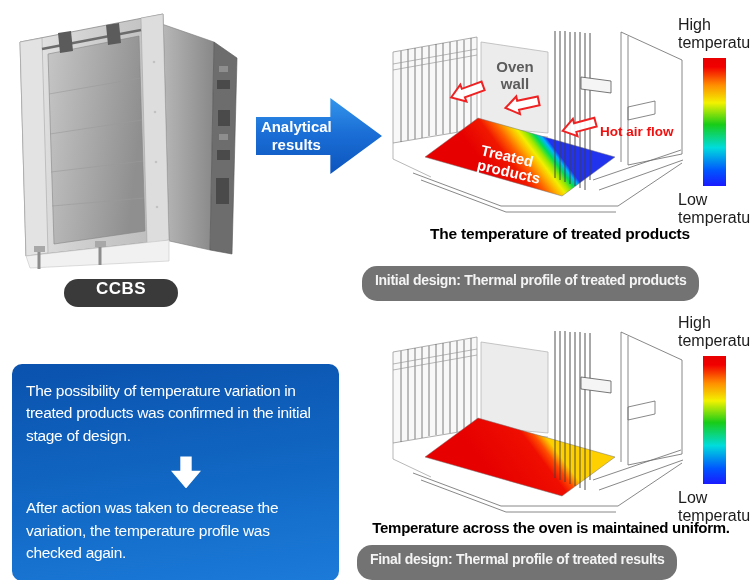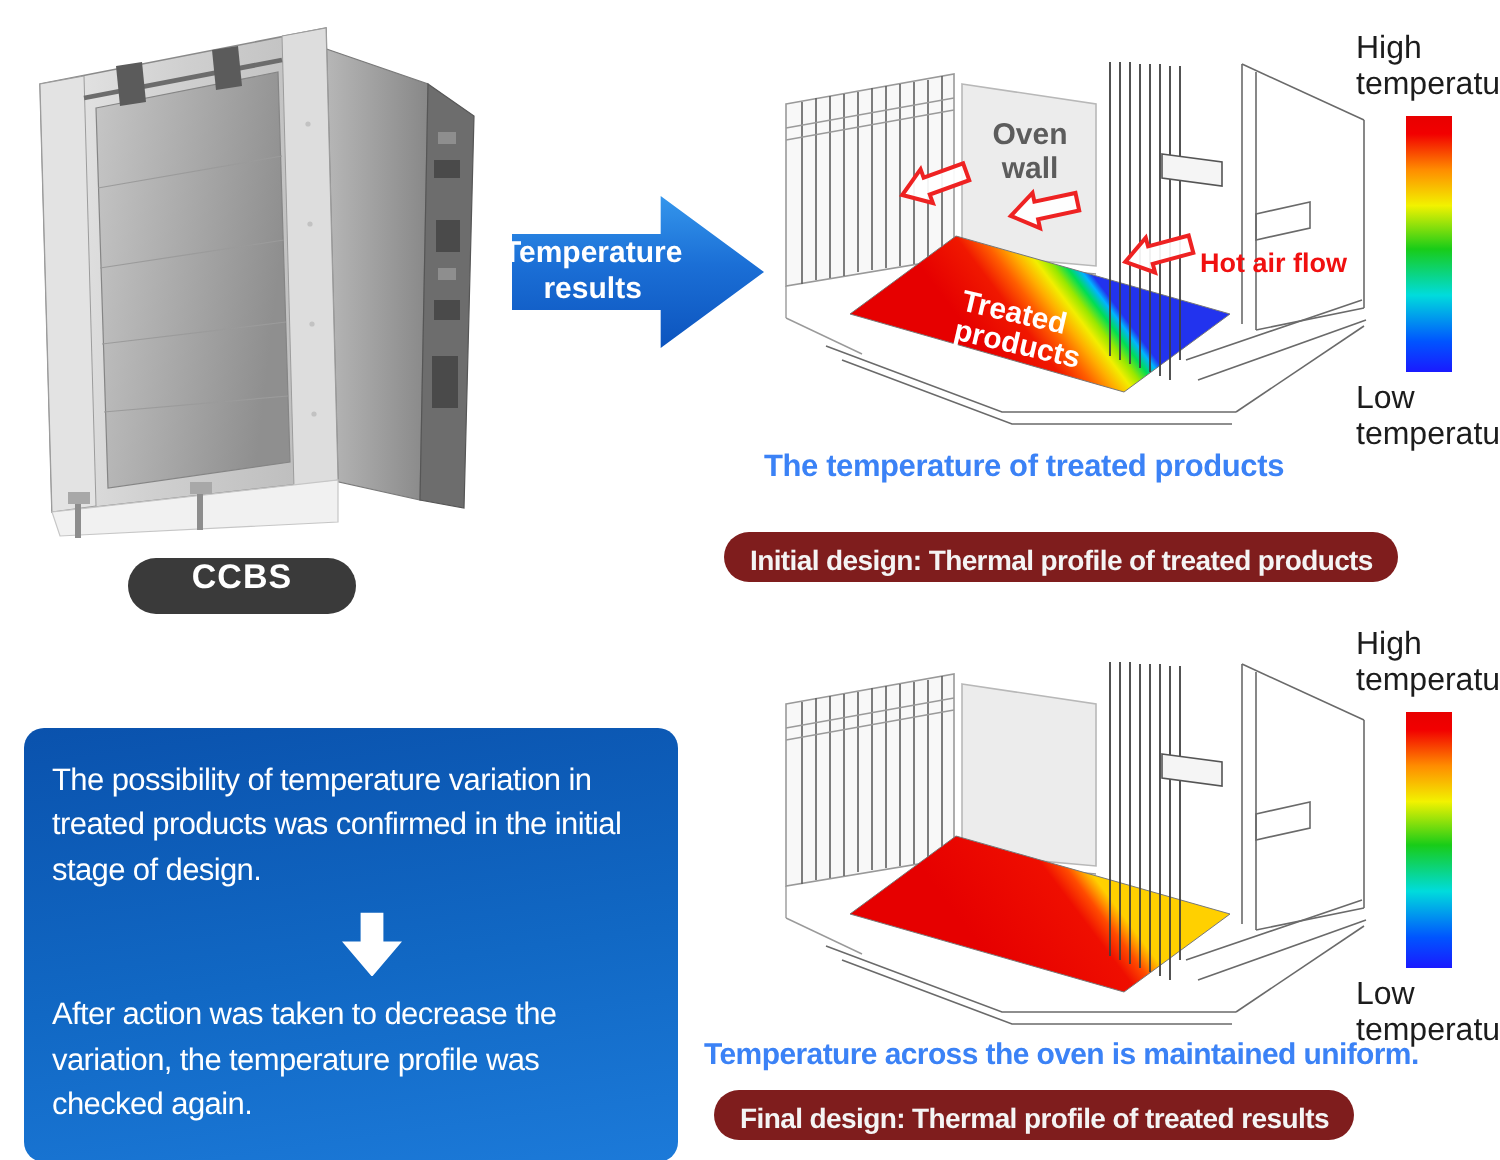--- a/index.html
+++ b/index.html
@@ -21,27 +21,27 @@
     align-items:center;justify-content:center;text-align:center;color:#fff;
     font-size:15px;font-weight:bold;line-height:1.18;}
 
   
   .cbar{width:72px;text-align:left;font-size:16px;color:#1c1c1c;line-height:1.15;}
   .cbar .bar{width:23px;height:128px;margin:5px auto;
     background:linear-gradient(180deg,#e80000 0%,#f20000 7%,#ff8c00 21%,#f2f200 35%,
       #18cc18 52%,#00dcdc 70%,#0055ff 88%,#1a1aff 100%);}
 
   
-  .caption{color:#3b82f6;font-weight:bold;line-height:1.18;
+  .caption{color:#000000;font-weight:bold;text-align:center;line-height:1.18;
     letter-spacing:-.2px;}
   .caption-top{left:382px;top:225px;width:356px;font-size:15.5px;}
   .caption-bottom{left:352px;top:519px;width:398px;font-size:15px;letter-spacing:-.3px;}
 
   
-  .pill{background:#7f1d1d;color:#f4f4f4;border-radius:15px;height:25px;line-height:29px;
+  .pill{background:#737373;color:#f4f4f4;border-radius:15px;height:35px;line-height:29px;
     padding:0 13px;font-size:14px;font-weight:bold;letter-spacing:-.3px;white-space:nowrap;}
   .pill-top{left:362px;top:266px;}
   .pill-bottom{left:357px;top:545px;}
 
   
   .note{left:12px;top:364px;width:327px;height:217px;border-radius:10px;
     background:linear-gradient(172deg,#0a52ad 0%,#1168c4 55%,#1c7ad9 100%);
     color:#fff;box-sizing:border-box;padding:16px 12px 0 14px;
     font-size:15.5px;line-height:1.45;letter-spacing:-.3px;}
   .note p{margin:0;}
@@ -119,21 +119,21 @@
         </g>
     </g>
   </svg>
 
   <div class="abs machine-badge">
     <span>CCBS</span>
   </div>
 
   <div class="abs ana-arrow">
     <div class="shape"></div>
-    <div class="label">Temperature results</div>
+    <div class="label">Analytical results</div>
   </div>
 
   <svg class="abs" style="left:385px;top:30px;overflow:visible" width="300" height="187" viewBox="0 0 300 187">
     <defs>
       <linearGradient id="sheet1" gradientUnits="userSpaceOnUse" x1="161" y1="107" x2="108" y2="147">
         <stop offset="0" stop-color="#2233ee"></stop>
           <stop offset="0.05" stop-color="#00b4ff"></stop>
         <stop offset="0.12" stop-color="#00dd55"></stop>
           <stop offset="0.2" stop-color="#99e800"></stop>
         <stop offset="0.28" stop-color="#f2ee00"></stop>

